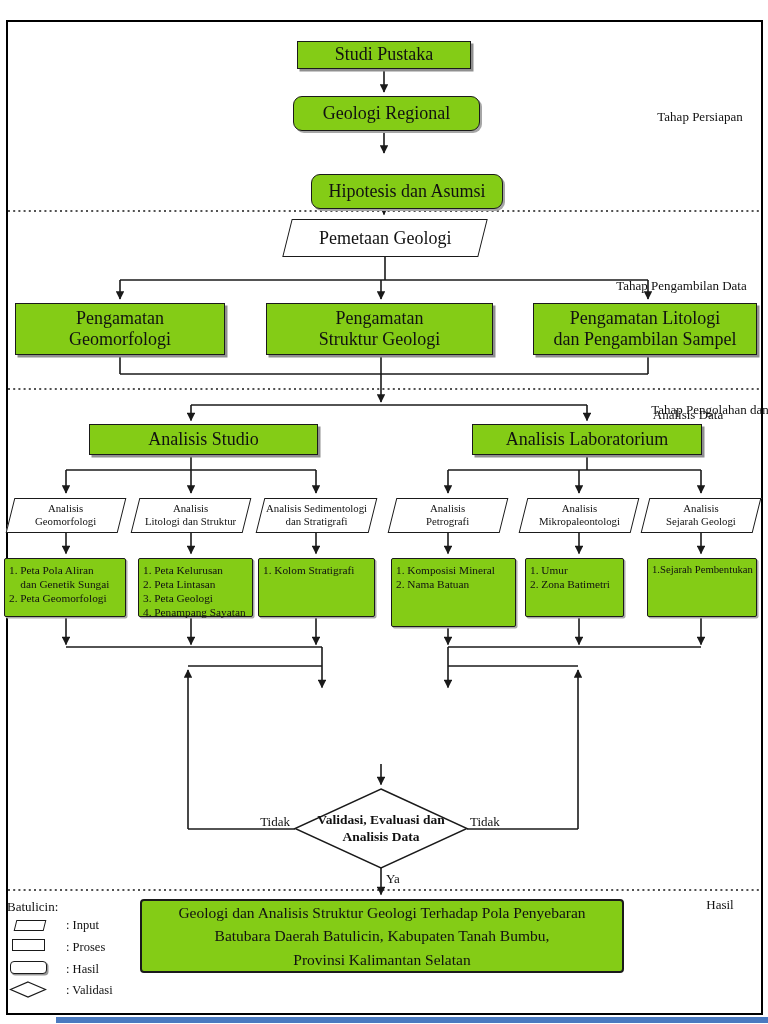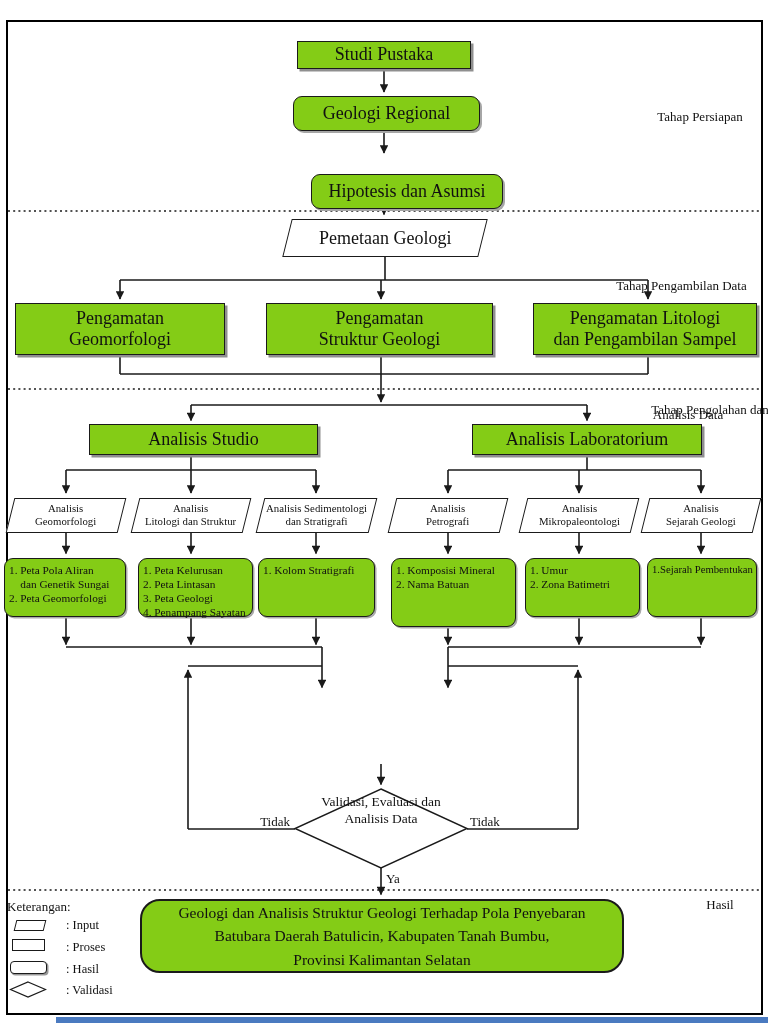--- a/index.html
+++ b/index.html
@@ -5,31 +5,31 @@
   html,body{margin:0;padding:0;background:#fff;}
   .page{position:relative;width:768px;height:1024px;background:#fff;overflow:hidden;
         font-family:"Liberation Serif",serif;color:#111;}
   .frame{position:absolute;left:6px;top:20px;width:753px;height:991px;border:2.5px solid #000;background:transparent;}
   svg.wires{position:absolute;left:0;top:0;width:768px;height:1024px;}
   .node{position:absolute;display:flex;align-items:center;justify-content:center;text-align:center;
         background:#84cc16;border:1.6px solid #1a1a1a;box-sizing:border-box;line-height:1.18;}
   .ml{white-space:pre-line;}
   .proc{box-shadow:2.5px 2.5px 0 #8f8f8f;}
   .round{border-radius:9px;box-shadow:2px 2px 0 #a6a6a6;}
-  .result{border-radius:9px;border-width:1.4px;box-shadow:1.5px 1.5px 0 #aaa;
+  .result{border-radius:2px;border-width:1.4px;box-shadow:1.5px 1.5px 0 #aaa;
           align-items:flex-start;justify-content:flex-start;text-align:left;
           font-size:11.3px;line-height:1.24;padding:4px 3px 0 4px;}
   .para{transform:skewX(-14deg);border:1.4px solid #1a1a1a;background:#fff;position:absolute;
         display:flex;align-items:center;justify-content:center;box-sizing:border-box;}
   .para>span{transform:skewX(14deg);display:block;text-align:center;white-space:pre-line;line-height:1.25;}
   .big{font-size:18px;}
   .label{position:absolute;background:transparent;border:none;line-height:1.2;}
   .stage{font-size:13px;text-align:center;}
   .plain{box-shadow:none;}
-  .finalbox{border-radius:20px;border-width:2px;font-size:15.5px;line-height:1.5;box-shadow:none;}
+  .finalbox{border-radius:4px;border-width:2px;font-size:15.5px;line-height:1.5;box-shadow:none;}
   .diamond-text{position:absolute;display:flex;align-items:center;justify-content:center;text-align:center;
         font-size:13.5px;line-height:1.25;white-space:pre-line;}
   .legend-shape{position:absolute;box-sizing:border-box;background:#fff;}
   .lg-rect{border:1.6px solid #1a1a1a;}
   .lg-round{border:1.6px solid #1a1a1a;border-radius:4px;box-shadow:1.5px 1.5px 0 #999;}
   .lg-para{border:1.4px solid #1a1a1a;transform:skewX(-14deg);}
   .bottom-bar{position:absolute;left:56px;top:1017px;width:712px;height:6px;}
 </style>
 </head>
 <body>
@@ -167,36 +167,36 @@
   <div class="node result ml" style="left:4px;top:558px;width:122px;height:59px;">1. Peta Pola Aliran
 &nbsp;&nbsp;&nbsp;&nbsp;dan Genetik Sungai
 2. Peta Geomorfologi</div>
   <div class="node result ml" style="left:138px;top:558px;width:115px;height:59px;">1. Peta Kelurusan
 2. Peta Lintasan
 3. Peta Geologi
 4. Penampang Sayatan</div>
   <div class="node result ml" style="left:258px;top:558px;width:117px;height:59px;">1. Kolom Stratigrafi</div>
   <div class="node result ml" style="left:391px;top:558px;width:125px;height:69px;">1. Komposisi Mineral
 2. Nama Batuan</div>
-  <div class="node result ml" style="left:525px;top:558px;width:115px;height:59px;">1. Umur
+  <div class="node result ml" style="left:525px;top:558px;width:99px;height:59px;">1. Umur
 2. Zona Batimetri</div>
   <div class="node result ml" style="left:647px;top:558px;width:110px;height:59px;font-size:10.7px;">1.Sejarah Pembentukan</div>
 
 
-  <div class="diamond-text" style="left:296px;top:788px;width:170px;height:46px;">Validasi, Evaluasi dan
+  <div class="diamond-text" style="left:296px;top:806px;width:170px;height:46px;font-weight:bold;">Validasi, Evaluasi dan
 Analisis Data</div>
   <div class="label" style="left:240px;top:814px;width:50px;text-align:right;font-size:13px;">Tidak</div>
   <div class="label" style="left:470px;top:814px;width:50px;font-size:13px;">Tidak</div>
   <div class="label" style="left:386px;top:871px;width:30px;font-size:13px;">Ya</div>
 
   <div class="node finalbox ml" style="left:140px;top:899px;width:484px;height:74px;">Geologi dan Analisis Struktur Geologi Terhadap Pola Penyebaran
 Batubara Daerah Batulicin, Kabupaten Tanah Bumbu,
 Provinsi Kalimantan Selatan</div>
 
-  <div class="label" style="left:7px;top:899px;width:100px;font-size:13px;">Keterangan:</div>
+  <div class="label" style="left:7px;top:899px;width:100px;font-size:13px;">Batulicin:</div>
   <div class="legend-shape lg-para" style="left:15px;top:920px;width:30px;height:11px;"></div>
   <div class="label" style="left:66px;top:918px;width:70px;font-size:12.5px;">: Input</div>
   <div class="legend-shape lg-rect" style="left:12px;top:939px;width:33px;height:12px;"></div>
   <div class="label" style="left:66px;top:940px;width:70px;font-size:12.5px;">: Proses</div>
   <div class="legend-shape lg-round" style="left:10px;top:961px;width:37px;height:13px;"></div>
   <div class="label" style="left:66px;top:962px;width:70px;font-size:12.5px;">: Hasil</div>
   <svg style="position:absolute;left:9px;top:981px;" width="38" height="17">
     <polygon points="19,1 36.5,8.5 19,16 1.5,8.5" fill="#fff" stroke="#1a1a1a" stroke-width="1.3"></polygon>
   </svg>
   <div class="label" style="left:66px;top:983px;width:80px;font-size:12.5px;">: Validasi</div>

